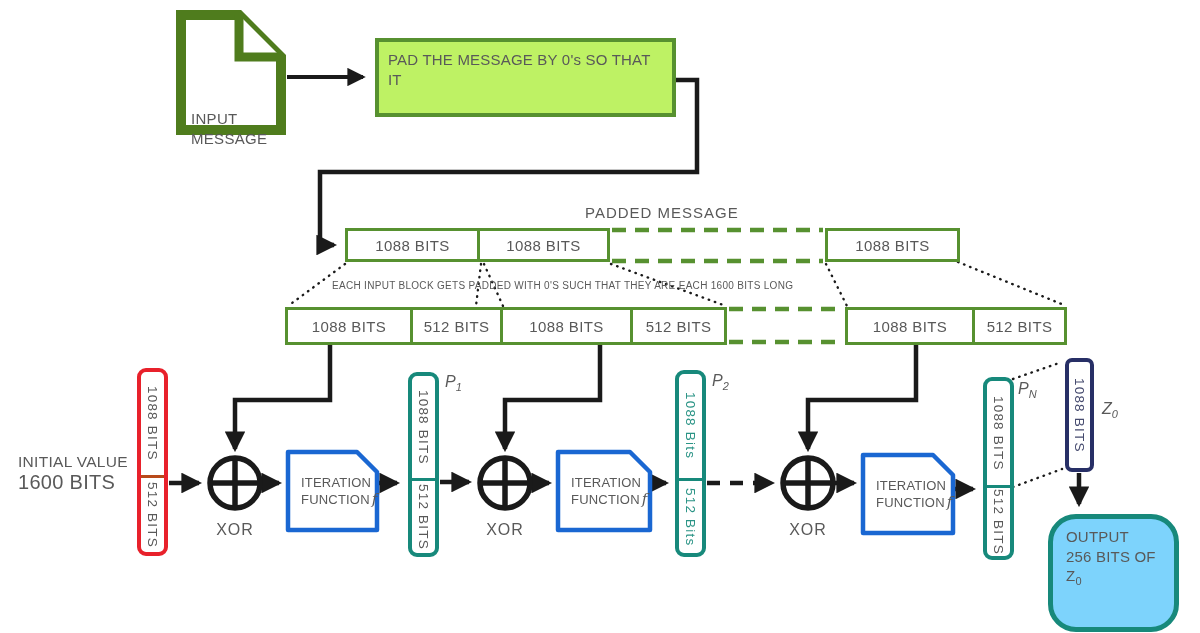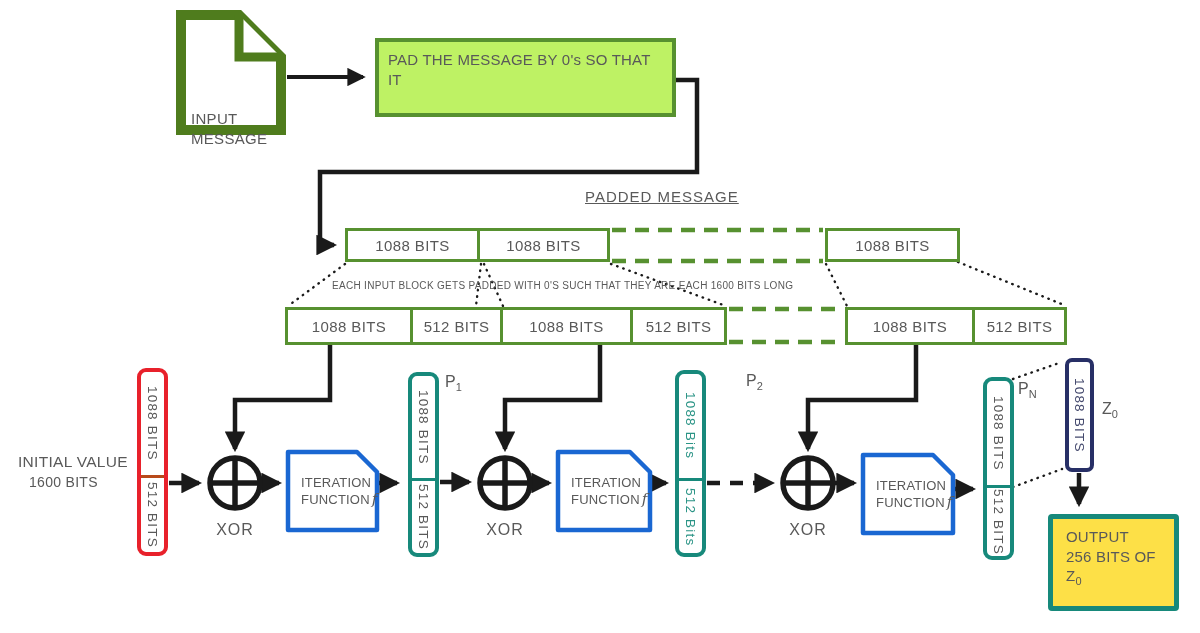--- a/index.html
+++ b/index.html
@@ -14,26 +14,26 @@
   .lbl{color:var(--text); font-size:15px; letter-spacing:.3px; white-space:nowrap;}
   .block{position:absolute; border:3px solid var(--green); background:#fff; display:flex; align-items:center; justify-content:center; font-size:15px; color:var(--text); letter-spacing:.4px;}
   .vblock{position:absolute; background:#fff; display:flex; flex-direction:column; border-radius:9px;}
   .vsec{display:flex; align-items:center; justify-content:center; overflow:hidden;}
   .vtext{writing-mode:vertical-rl; text-orientation:mixed; font-size:13.5px; color:var(--text); letter-spacing:1.2px; white-space:nowrap;}
   .red-b{border:4px solid var(--red);}
   .teal-b{border:4px solid var(--teal);}
   .navy-b{border:4px solid var(--navy);}
   .teal-text{color:#2b9486;}
   .navy-text{color:#454a6e;}
-  .ptag{position:absolute; font-size:16px; color:var(--text);}
+  .ptag{position:absolute; font-size:16px; color:var(--text);font-style:italic;}
   sub{font-size:11px;}
   .iterbox{position:absolute; display:flex; flex-direction:column; justify-content:center; padding-left:9px; font-size:13px; line-height:17px; color:var(--text); letter-spacing:.2px;}
   .iterbox i{font-family:"DejaVu Serif", serif; font-style:italic; font-size:15px; margin-left:2px;}
   .padbox{position:absolute; left:375px; top:38px; width:301px; height:79px; border:4px solid var(--green); background:#bef264; padding:8px 6px 0 9px; font-size:15px; line-height:20px; color:var(--text); letter-spacing:.2px;}
-  .outbox{position:absolute; left:1048px; top:514px; width:131px; height:97px; border:5px solid var(--teal); border-radius:4px; background:#fde047; padding:8px 4px 0 13px; font-size:15px; line-height:19.5px; color:var(--text); letter-spacing:.2px;}
+  .outbox{position:absolute; left:1048px; top:514px; width:131px; height:118px; border:5px solid var(--teal); border-radius:28px; background:#7dd3fc; padding:8px 4px 0 13px; font-size:15px; line-height:19.5px; color:var(--text); letter-spacing:.2px;}
   .xorlbl{position:absolute; width:60px; text-align:center; font-size:16px; color:var(--text); letter-spacing:1px;}
 </style>
 </head>
 <body>
 
 <div id="stage">
 
   <svg id="wires" viewBox="0 0 1200 633" xmlns="http://www.w3.org/2000/svg">
     <defs>
       <marker id="ah" viewBox="0 0 10 10" refX="8.5" refY="5" markerWidth="4.6" markerHeight="4.6" orient="auto-start-reverse">
@@ -112,37 +112,37 @@
 
   <div class="abs" style="left:191px; top:64px; line-height:20px;margin-top:45px;">
     <div class="lbl">INPUT</div>
     <div class="lbl">MESSAGE</div>
   </div>
 
   <div class="padbox">
     <div>PAD THE MESSAGE BY 0's SO THAT IT</div>
   </div>
 
-  <div class="abs lbl" style="left:585px; top:188px; letter-spacing:1px;text-decoration:underline;">PADDED MESSAGE</div>
+  <div class="abs lbl" style="left:585px; top:204px; letter-spacing:1px;">PADDED MESSAGE</div>
   <div class="block" style="left:345px; top:228px; width:135px; height:34px;">1088 BITS</div>
   <div class="block" style="left:477px; top:228px; width:133px; height:34px;">1088 BITS</div>
   <div class="block" style="left:825px; top:228px; width:135px; height:34px;">1088 BITS</div>
 
   <div class="abs lbl" style="left:332px; top:280px; width:712px; text-align:left; font-size:10px;">EACH INPUT BLOCK GETS PADDED WITH 0'S SUCH THAT THEY ARE EACH 1600 BITS LONG</div>
 
   <div class="block" style="left:285px; top:307px; width:128px; height:38px;">1088 BITS</div>
   <div class="block" style="left:410px; top:307px; width:93px;  height:38px;">512 BITS</div>
   <div class="block" style="left:500px; top:307px; width:133px; height:38px;">1088 BITS</div>
   <div class="block" style="left:630px; top:307px; width:97px;  height:38px;">512 BITS</div>
   <div class="block" style="left:845px; top:307px; width:130px; height:38px;">1088 BITS</div>
   <div class="block" style="left:972px; top:307px; width:95px;  height:38px;">512 BITS</div>
 
   <div class="abs" style="left:18px; top:452px; line-height:20px;">
     <div class="lbl" style="font-size:15.5px;">INITIAL VALUE</div>
-    <div class="lbl" style="font-size:14px;margin-left:11px;">1600 BITS</div>
+    <div class="lbl" style="font-size:20px;">1600 BITS</div>
   </div>
   <div class="vblock red-b" style="left:137px; top:368px; width:31px; height:188px;">
     <div class="vsec" style="height:106px; border-bottom:3px solid var(--red-divider);">
         <span class="vtext">1088 BITS</span>
       </div>
     <div class="vsec" style="flex:1;">
         <span class="vtext">512 BITS</span>
       </div>
   </div>
 
@@ -174,21 +174,21 @@
   <div class="ptag" style="left:445px; top:373px;"><span>P</span><sub>1</sub></div>
 
   <div class="vblock teal-b" style="left:675px; top:370px; width:31px; height:187px;">
     <div class="vsec" style="height:107px; border-bottom:3px solid var(--teal);">
         <span class="vtext teal-text">1088 Bits</span>
       </div>
     <div class="vsec" style="flex:1;">
         <span class="vtext teal-text">512 Bits</span>
       </div>
   </div>
-  <div class="ptag" style="left:746px; top:372px;"><span>P</span><sub>2</sub></div>
+  <div class="ptag" style="left:712px; top:372px;"><span>P</span><sub>2</sub></div>
 
   <div class="vblock teal-b" style="left:983px; top:377px; width:31px; height:183px;">
     <div class="vsec" style="height:107px; border-bottom:3px solid var(--teal);">
         <span class="vtext">1088 BITS</span>
       </div>
     <div class="vsec" style="flex:1;">
         <span class="vtext">512 BITS</span>
       </div>
   </div>
   <div class="ptag" style="left:1018px; top:380px;"><span>P</span><sub>N</sub></div>

